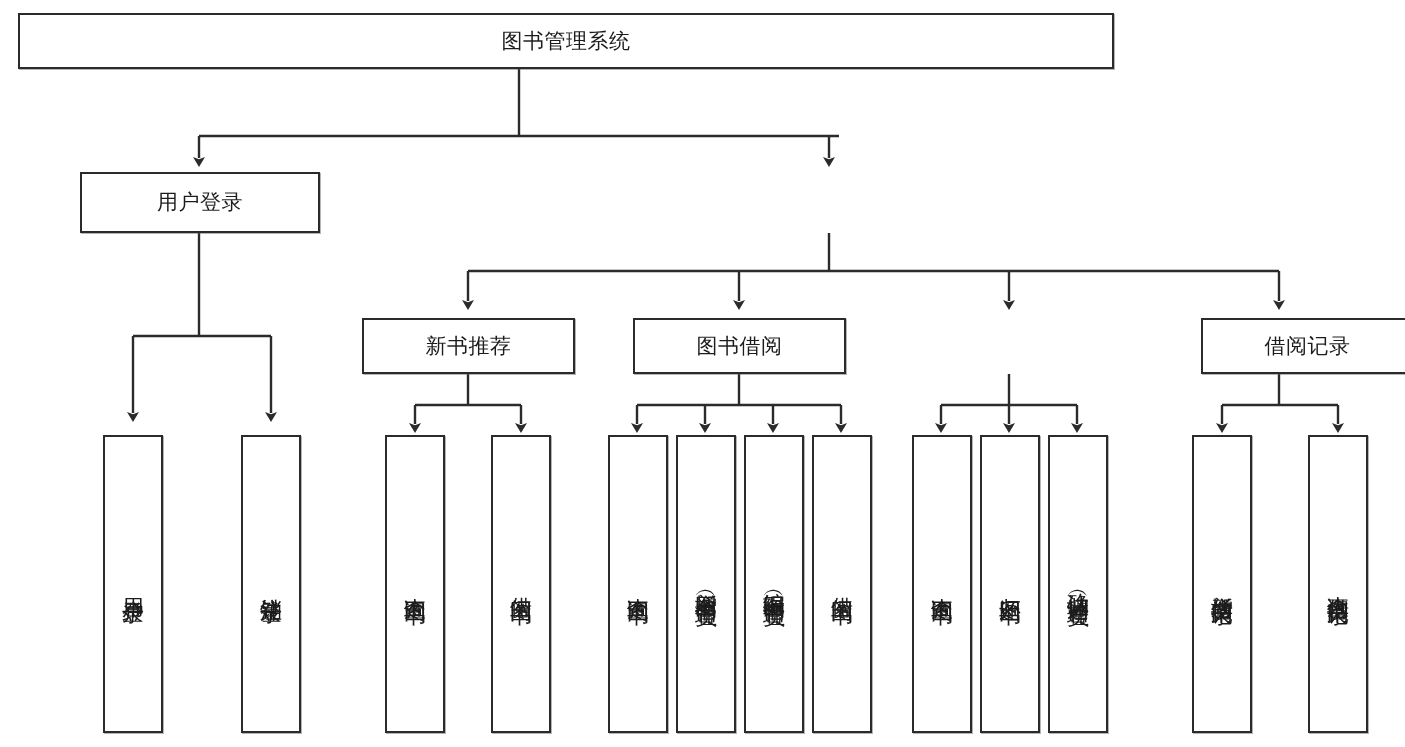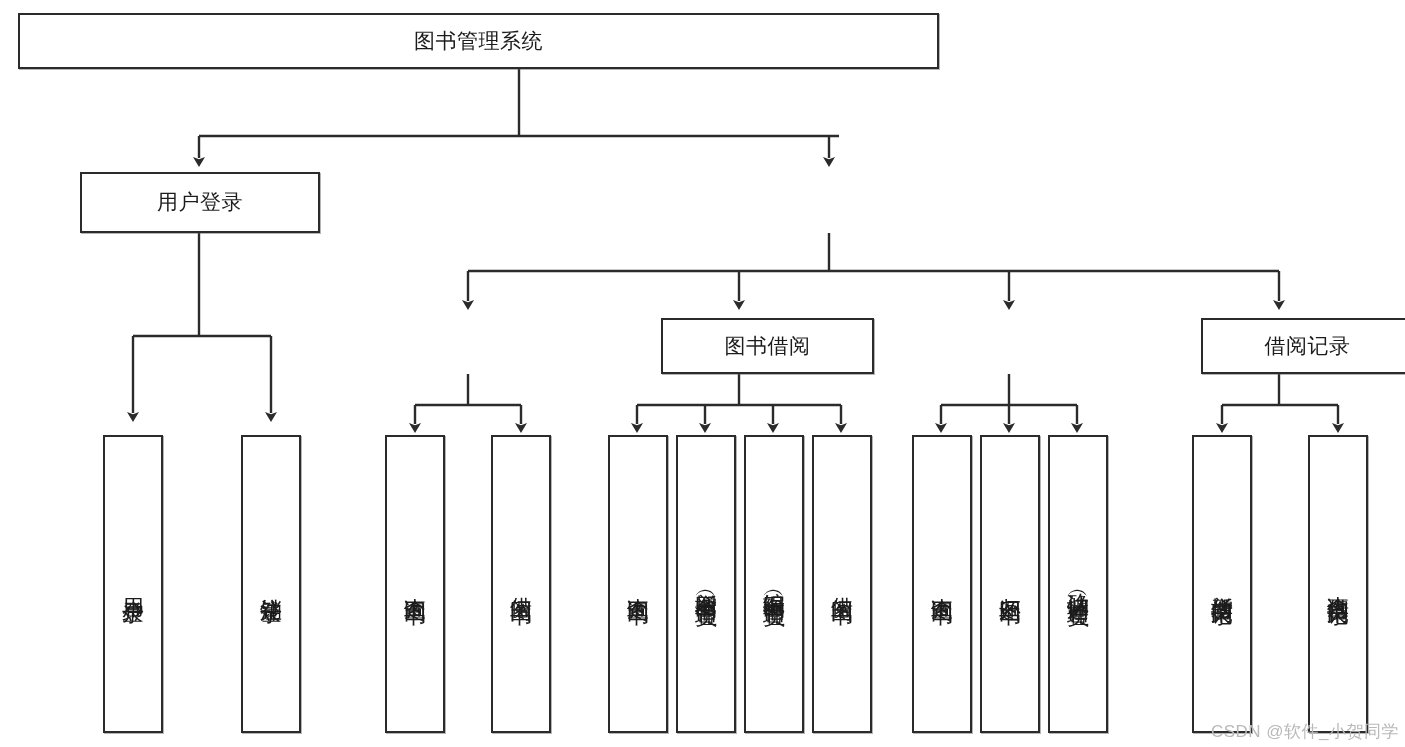--- a/index.html
+++ b/index.html
@@ -115,29 +115,32 @@
       <path d="M1009,405 L1009,424" marker-end="url(#arrow)"></path>
       <path d="M1077,405 L1077,424" marker-end="url(#arrow)"></path>
 
       <path d="M1279,374 L1279,405"></path>
       <path d="M1222,405 L1338,405"></path>
       <path d="M1222,405 L1222,424" marker-end="url(#arrow)"></path>
       <path d="M1338,405 L1338,424" marker-end="url(#arrow)"></path>
     </g>
   </svg>
 
-  <div class="node" style="left:18px; top:13px; width:921px; height:56px;">
+  <div class="node" style="left:18px; top:13px; width:1096px; height:56px;">
     <span class="label">图书管理系统</span>
   </div>
 
   <div class="node" style="left:80px; top:172px; width:240px; height:61px;">
     <span class="label">用户登录</span>
   </div>
 
-  <div class="node" style="left:661px; top:318px; width:213px; height:56px;">
+  <div class="node" style="left:362px; top:318px; width:213px; height:56px;">
+    <span class="label">新书推荐</span>
+  </div>
+  <div class="node" style="left:633px; top:318px; width:213px; height:56px;">
     <span class="label">图书借阅</span>
   </div>
   <div class="node" style="left:1173px; top:318px; width:213px; height:56px;margin-left:28px;">
     <span class="label">借阅记录</span>
   </div>
 
   <div class="node leaf" style="left:103px; top:435px; width:60px; height:298px;">
     <span class="label">用户登录</span>
   </div>
   <div class="node leaf" style="left:241px; top:435px; width:60px; height:298px;">
@@ -174,14 +177,13 @@
     <span class="label">确认归还（管理员）</span>
   </div>
 
   <div class="node leaf" style="left:1192px; top:435px; width:60px; height:298px;">
     <span class="label">新增借阅记录</span>
   </div>
   <div class="node leaf" style="left:1308px; top:435px; width:60px; height:298px;">
     <span class="label">查询借阅记录</span>
   </div>
 
-  <div id="watermark">CSDN @软件_小贺同学</div>
 </div>
 
 </body></html>

